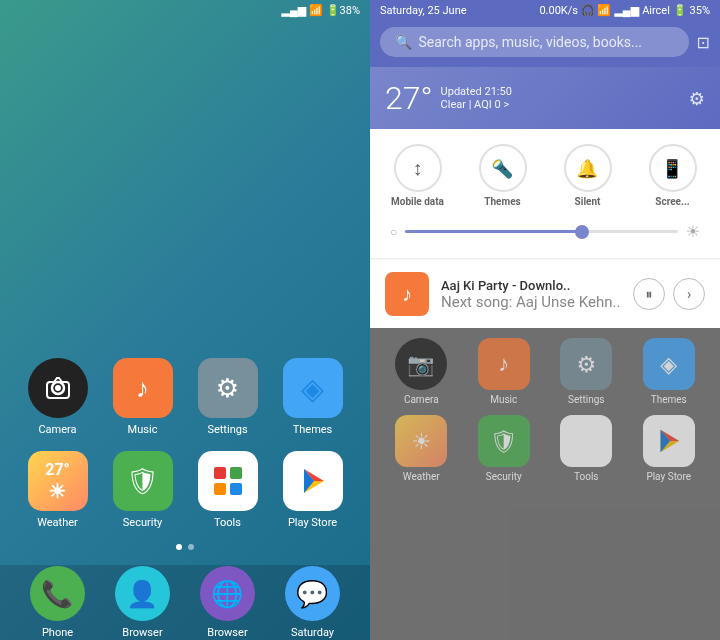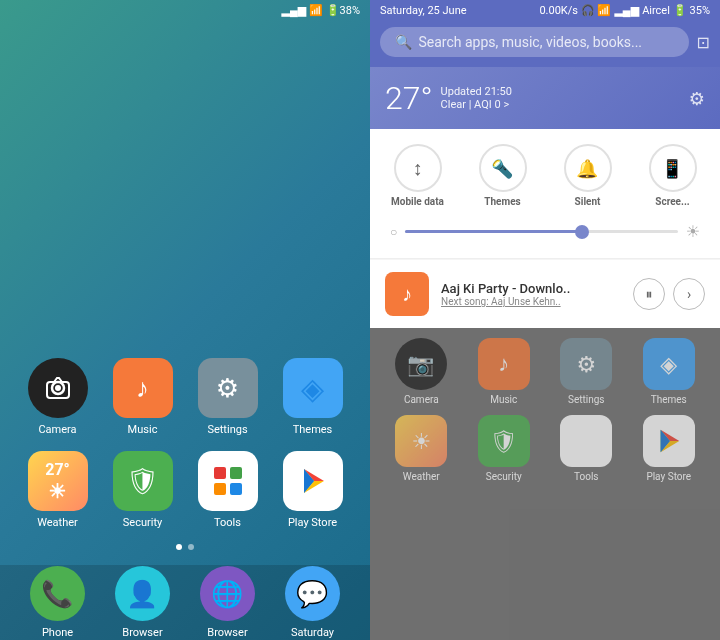--- a/index.html
+++ b/index.html
@@ -284,24 +284,23 @@
       flex: 1;
     }
 
     .music-title {
       font-size: 13px;
       font-weight: 500;
       color: #333;
     }
 
     .music-subtitle {
-      font-size: 10px;
+      font-size: 15px;
       color: #888;
       margin-top: 0;
-      text-decoration: underline;
     }
 
     .music-controls {
       display: flex;
       gap: 8px;
       align-items: center;
     }
 
     .ctrl-btn {
       width: 32px;

